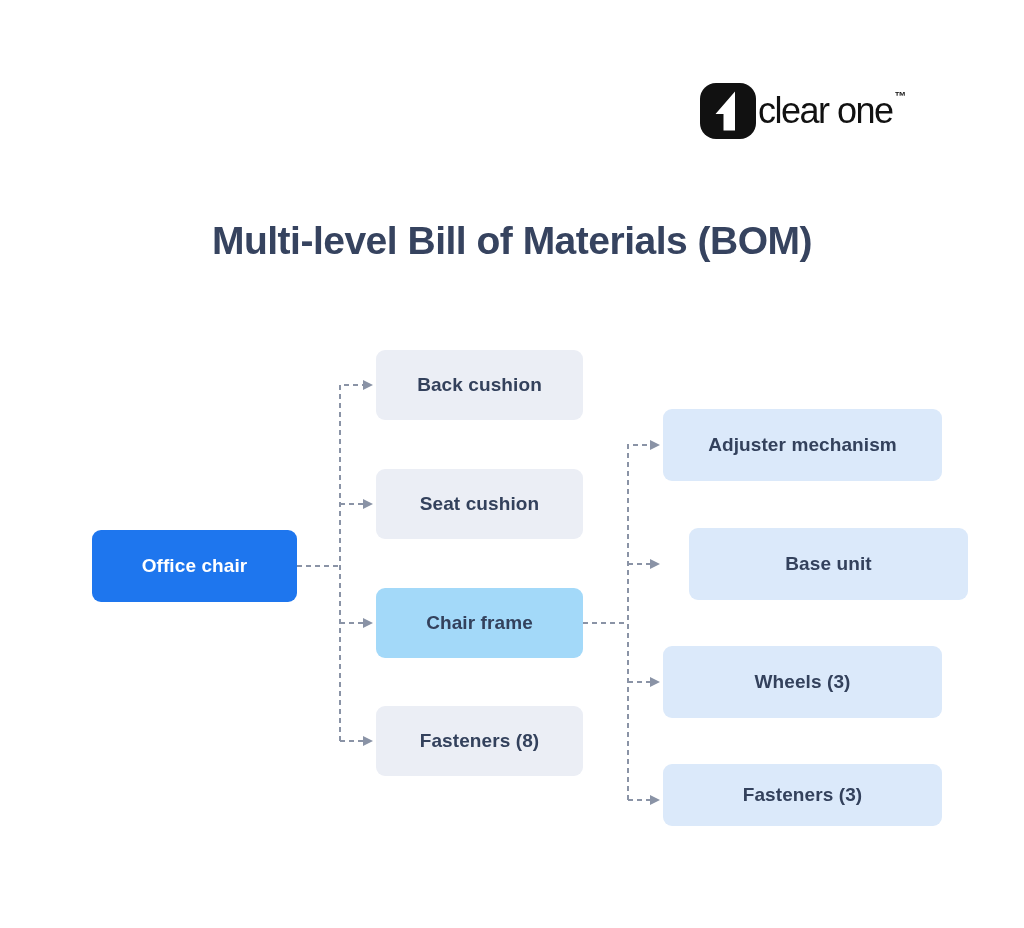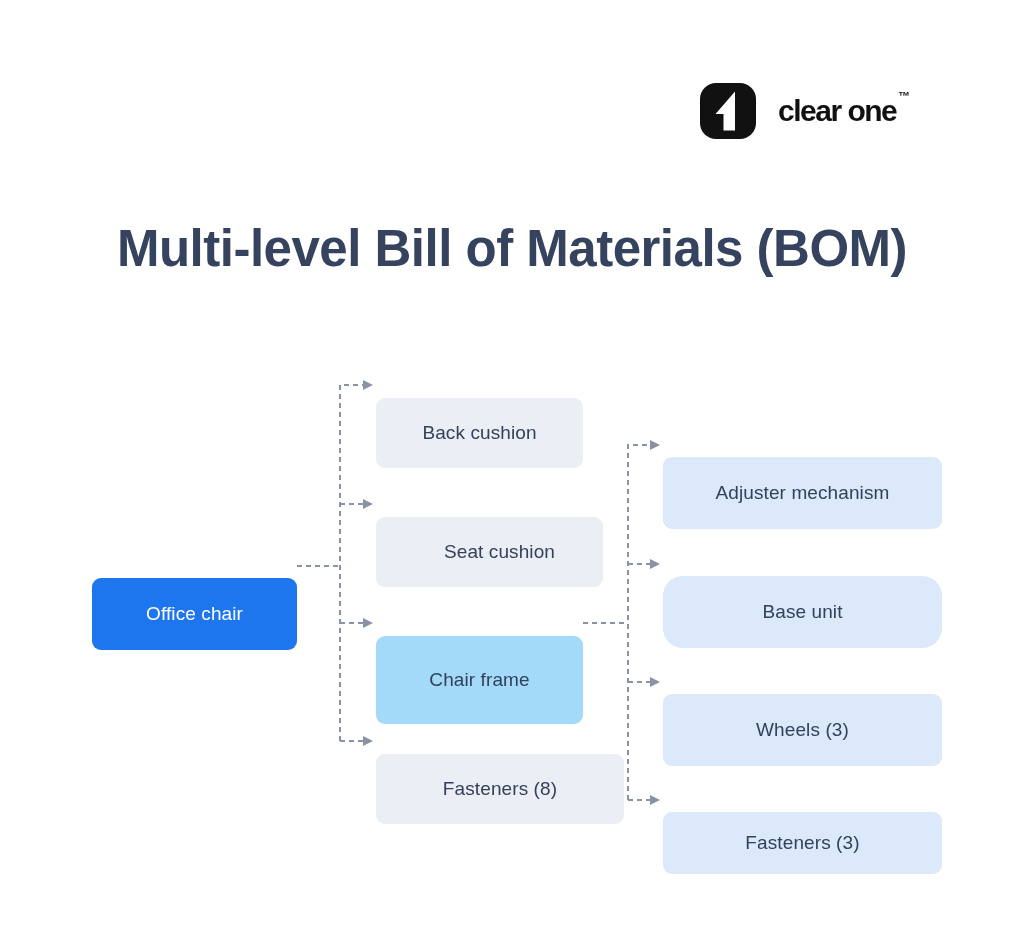--- a/index.html
+++ b/index.html
@@ -15,23 +15,23 @@
   
   .logo {
     position: absolute;
     top: 83px;
     left: 700px;
     display: flex;
     align-items: center;
   }
   .logo-icon { width: 56px; height: 56px; display: block; }
   .logo-text {
-    margin-left: 22px;
-    font-size: 30px;
-    font-weight: 700;
+    margin-left: 2px;
+    font-size: 36px;
+    font-weight: 400;
     letter-spacing: -1.5px;
     color: var(--logo, #111111);
     line-height: 56px;
     white-space: nowrap;
   }
   .logo-tm {
     font-size: 12px;
     font-weight: 700;
     color: var(--logo, #111111);
     align-self: flex-start;
@@ -40,38 +40,37 @@
   }
 
   
   .title {
     position: absolute;
     top: 219px;
     left: 0;
     width: 100%;
     margin: 0;
     text-align: center;
-    font-size: 51px;
+    font-size: 39px;
     font-weight: 700;
     letter-spacing: -0.5px;
     color: var(--title-text, #36435F);
   }
 
   
   .node {
     position: absolute;
     display: flex;
     align-items: center;
     justify-content: center;
     border-radius: 9px;
-    font-weight: 400;
+    font-weight: 700;
     font-size: 19px;
     color: var(--node-text, #33415C);
     letter-spacing: 0.1px;
-    margin-top: 48px;
   }
   .node.root {
     background: var(--root-box, #1E76EE);
     color: var(--root-text, #ffffff);
   }
   .node.l2 { background: var(--level2-box, #EBEEF5); }
   .node.l2.highlight { background: var(--highlight-box, #A3D9F9); }
   .node.l3 { background: var(--level3-box, #DBE9FA); text-align: right; }
 
   
@@ -121,22 +120,22 @@
     <path class="line" d="M583,623 H628"></path>
     <path class="line" d="M628,800 V445 H650" marker-end="url(#arrow)"></path>
     <path class="line" d="M628,564 H650" marker-end="url(#arrow)"></path>
     <path class="line" d="M628,682 H650" marker-end="url(#arrow)"></path>
     <path class="line" d="M628,800 H650" marker-end="url(#arrow)"></path>
   </svg>
 
   <div class="node root" style="left:92px; top:530px; width:205px; height:72px;">Office chair</div>
 
   <div class="node l2" style="left:376px; top:350px; width:207px; height:70px;">Back cushion</div>
-  <div class="node l2" style="left:376px; top:469px; width:207px; height:70px;padding-left:20px;">Seat cushion</div>
-  <div class="node l2 highlight" style="left:376px; top:588px; width:207px; height:88px;">Chair frame</div>
-  <div class="node l2" style="left:376px; top:706px; width:248px; height:70px;">Fasteners (8)</div>
+  <div class="node l2" style="left:376px; top:469px; width:207px; height:70px;">Seat cushion</div>
+  <div class="node l2 highlight" style="left:376px; top:588px; width:207px; height:70px;">Chair frame</div>
+  <div class="node l2" style="left:376px; top:706px; width:207px; height:70px;">Fasteners (8)</div>
 
   <div class="node l3" style="left:663px; top:409px; width:279px; height:72px;">Adjuster mechanism</div>
-  <div class="node l3" style="left:663px; top:528px; width:279px; height:72px;border-radius:20px;">Base unit</div>
+  <div class="node l3" style="left:689px; top:528px; width:279px; height:72px;">Base unit</div>
   <div class="node l3" style="left:663px; top:646px; width:279px; height:72px;">Wheels (3)</div>
   <div class="node l3" style="left:663px; top:764px; width:279px; height:62px;">Fasteners (3)</div>
 
 </div>
 
 </body></html>

